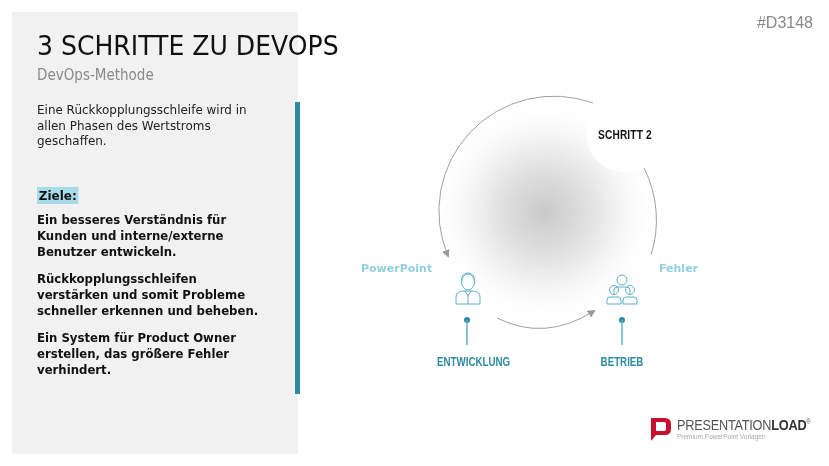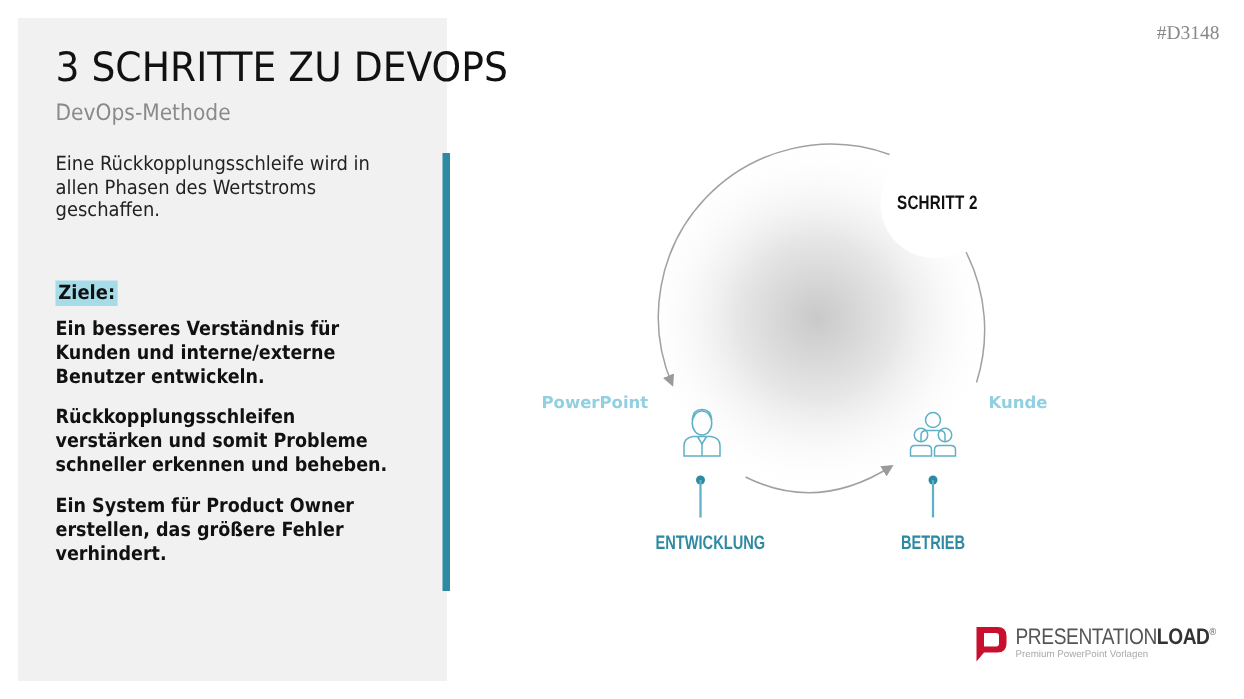--- a/index.html
+++ b/index.html
@@ -19,21 +19,21 @@
       transform: scaleX(0.93); transform-origin: left center;
     }
     .subtitle {
       position: absolute; left: 37px; top: 66px;
       font-size: 15px; color: #8a8a8a;
       font-family: "DejaVu Sans", sans-serif;
       transform: scaleX(0.9); transform-origin: left center;
     }
     .tag {
       position: absolute; right: 16px; top: 14px;
-      font-family: Liberation Serif, serif; font-size: 13px; color: #888;
+      font-family: Liberation Sans, sans-serif; font-size: 16px; color: #888;
     }
     .accent-bar {
       position: absolute; left: 295px; top: 102px; width: 5px; height: 292px;
       background: #2e8aa3;
     }
     .intro {
       position: absolute; left: 37px; top: 102px; width: 245px;
       font-size: 13px; line-height: 15.5px; color: #222;
       font-family: "DejaVu Sans", sans-serif;
       transform: scaleX(0.92); transform-origin: left top;
@@ -148,20 +148,20 @@
     <line x1="622" y1="320" x2="622" y2="345" stroke="#5fb0c6" stroke-width="1.5"></line>
   </g>
 
   <g>
     <path d="M651 418 L665 418 Q671 418 671 424 L671 429 Q671 435 665 435 L656 435 L651 441 Z M656 422 L656 431 L664 431 Q666 431 666 429 L666 424 Q666 422 664 422 Z" fill="#c8102e" fill-rule="evenodd"></path>
   </g>
 </svg>
 
 <div class="step-label">SCHRITT 2</div>
 <div class="side-label" style="left:361px; top:262px;">PowerPoint</div>
-<div class="side-label" style="left:659px; top:262px;">Kunde</div>
+<div class="side-label" style="left:659px; top:262px;">Fehler</div>
 <div class="node-label" style="left:427px; top:354px; width:80px;">ENTWICKLUNG</div>
 <div class="node-label" style="left:582px; top:354px; width:80px;">BETRIEB</div>
 
 <div class="logo" style="left:677px; top:416px; display:block;">
   <div class="logo-text-main"><span>PRESENTATION</span><b>LOAD</b><sup style="font-size:7px;">®</sup></div>
   <div class="logo-sub">Premium PowerPoint Vorlagen</div>
 </div>
 
 </body></html>

